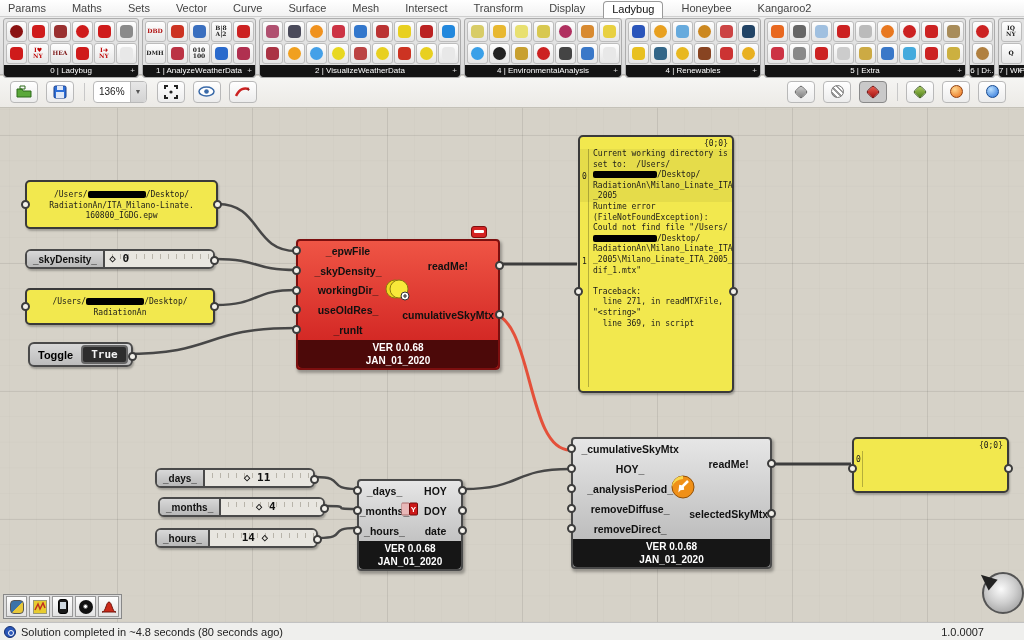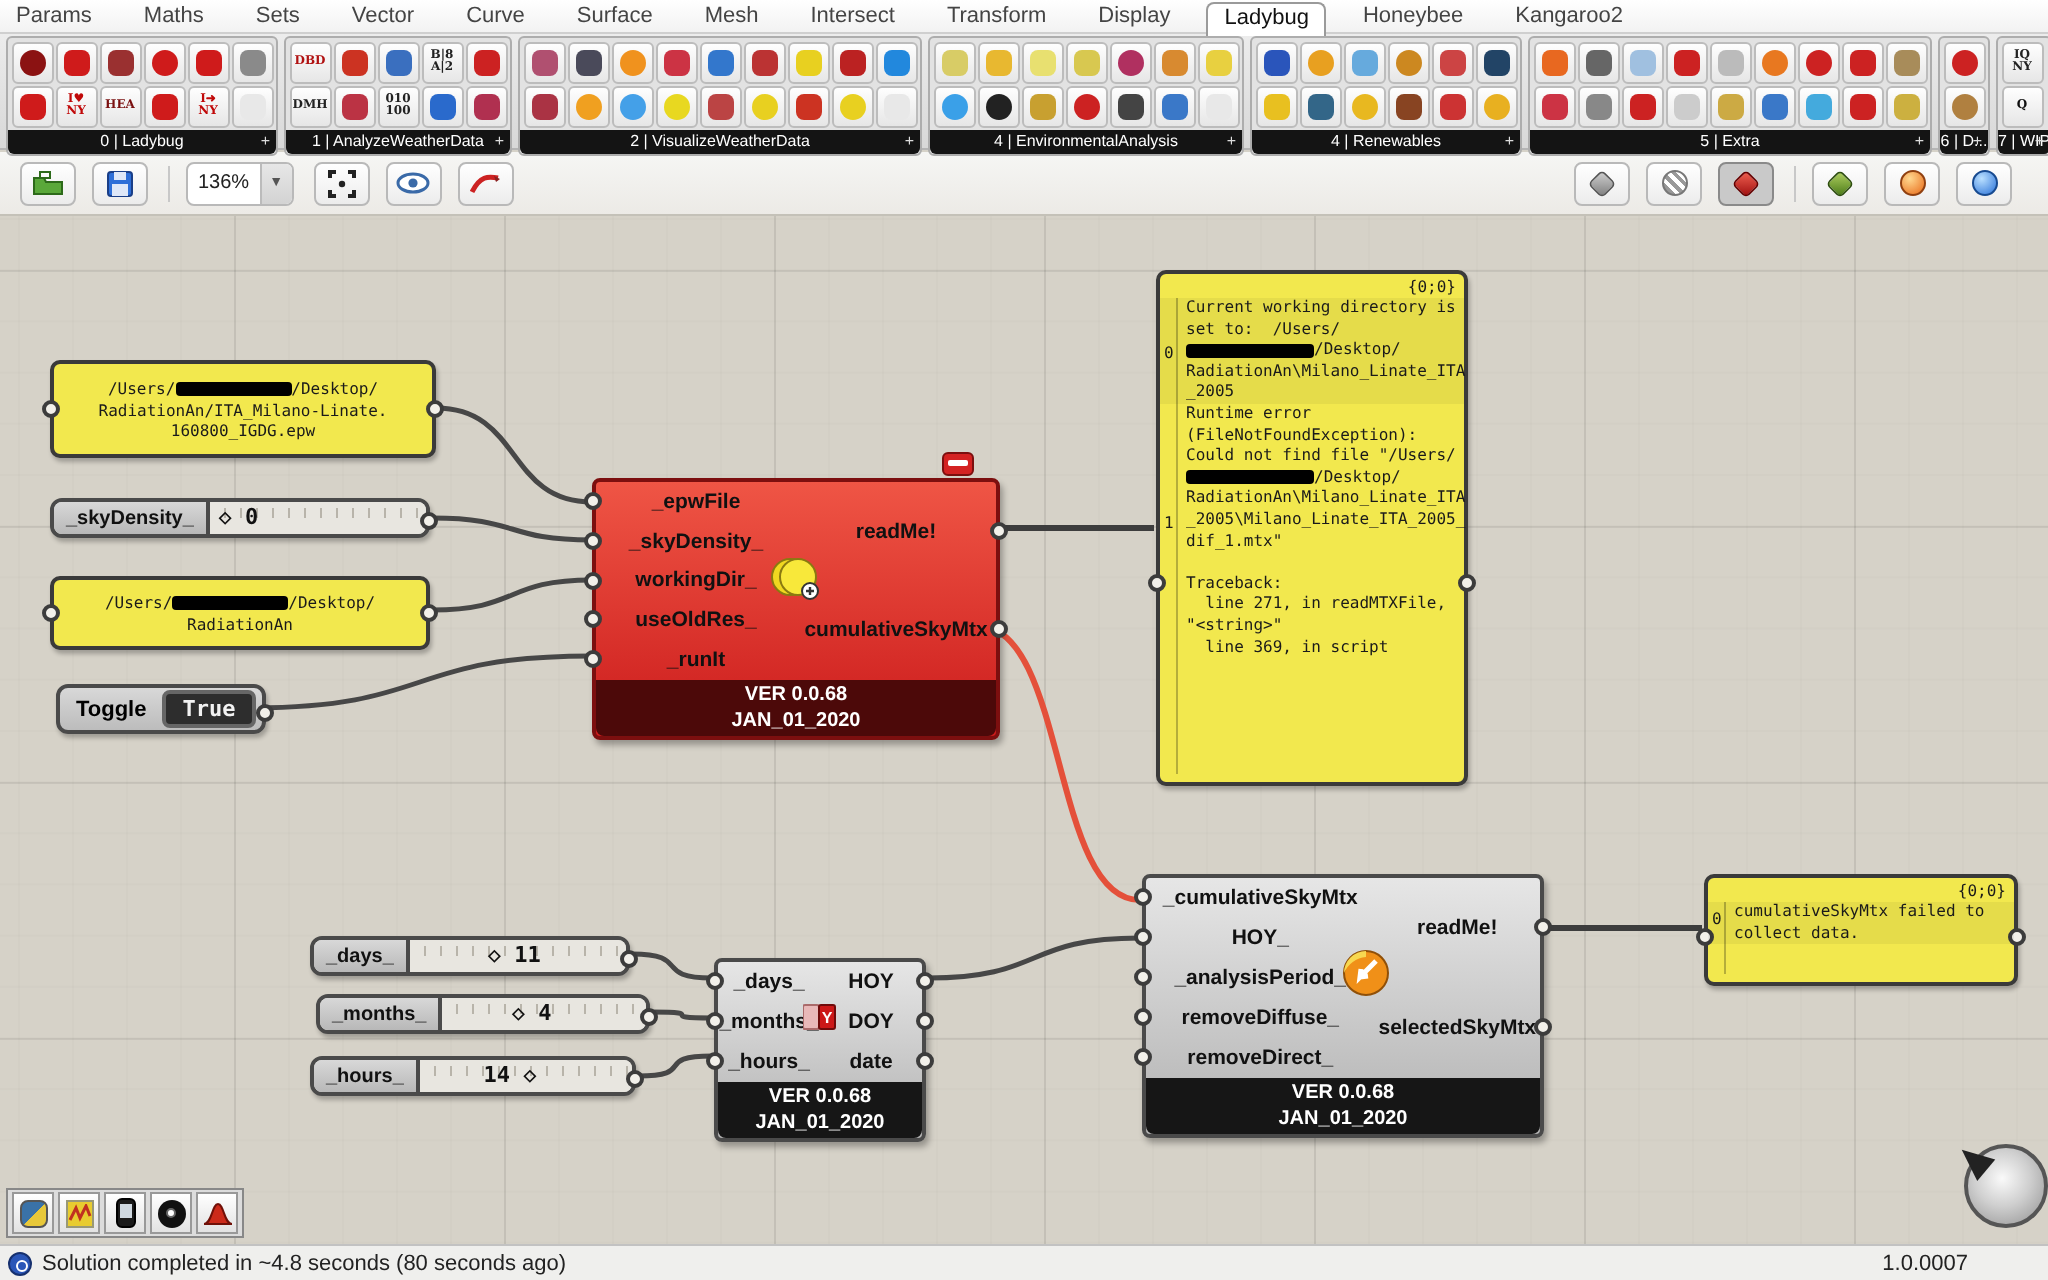--- a/index.html
+++ b/index.html
@@ -768,24 +768,20 @@
         <span class="nub out" style="top: 20px;"></span>
         <span class="nub out" style="top: 70px;"></span>
       </div>
 
     <div class="panel abs" id="panel-failed" style="left:852px; top:329px; width:157px; height:56px;">
       <span class="nub in" style="top:25px;"></span>
       <span class="nub out" style="top:25px;"></span>
       <div class="phead">{0;0}</div>
       <div class="pbody" style="height:36px;">
         <div class="gutter"></div>
-        <div class="pitem0">
-            <div class="pline">cumulativeSkyMtx failed to</div>
-            <div class="pline">collect data.</div>
-          </div>
       </div>
     <span class="pmark" style="top: 16px;">0</span>
       </div>
   </div>
 
   <div id="minibar">
     <div class="mcell">
         <div style="width:14px;height:14px;border-radius:4px;background:linear-gradient(135deg,#3a72a8 50%,#e8c83a 50%);border:1px solid #555;"></div>
       </div>
     <div class="mcell">

